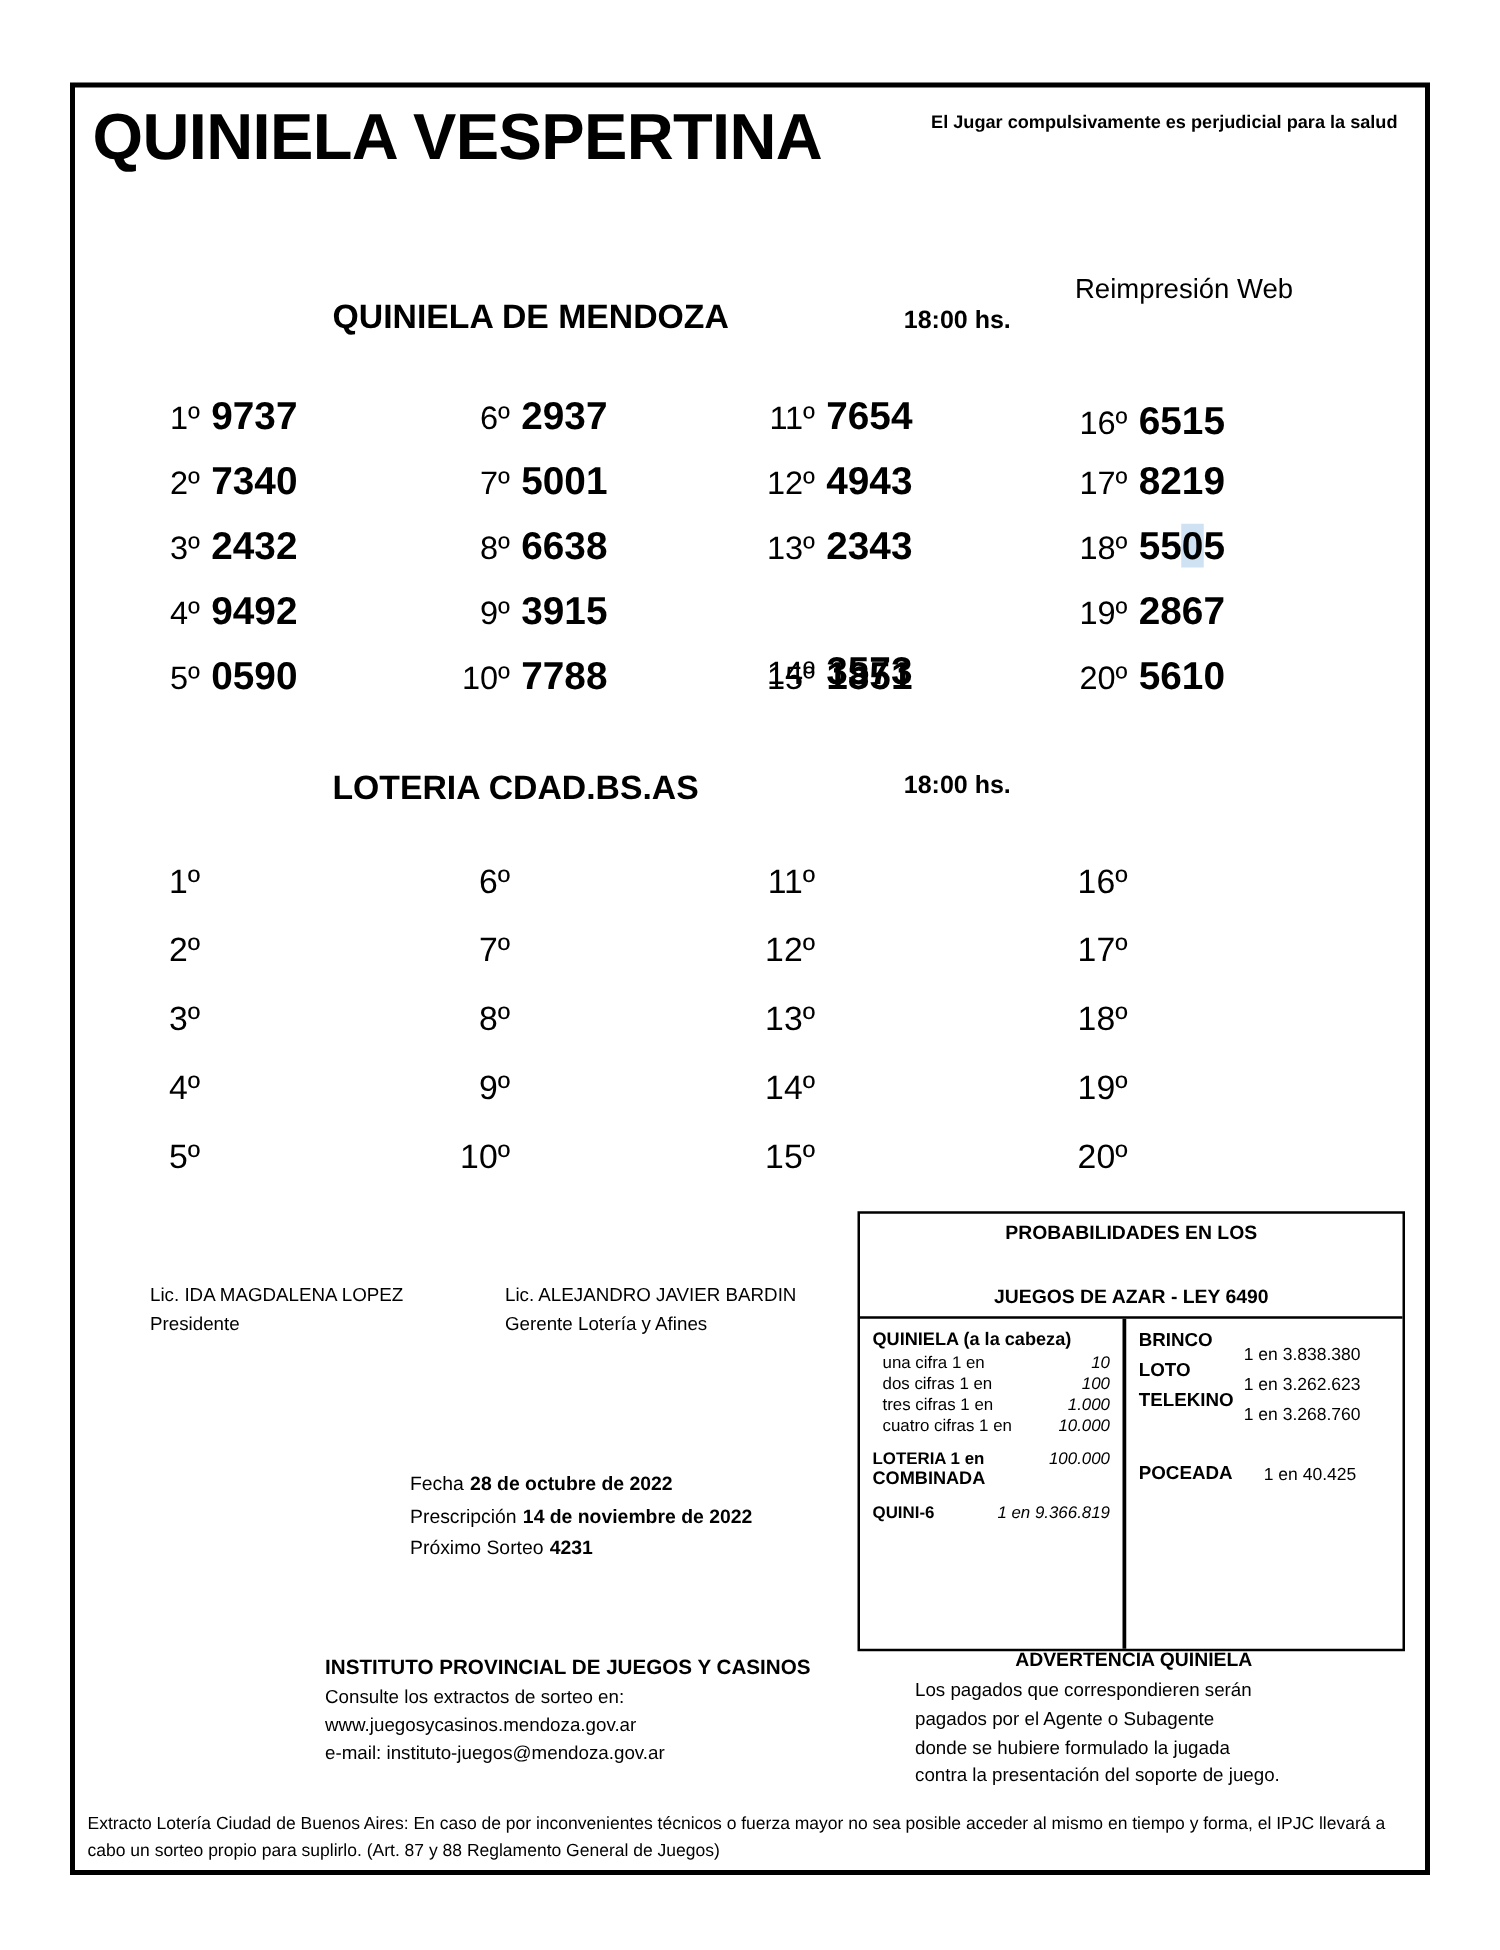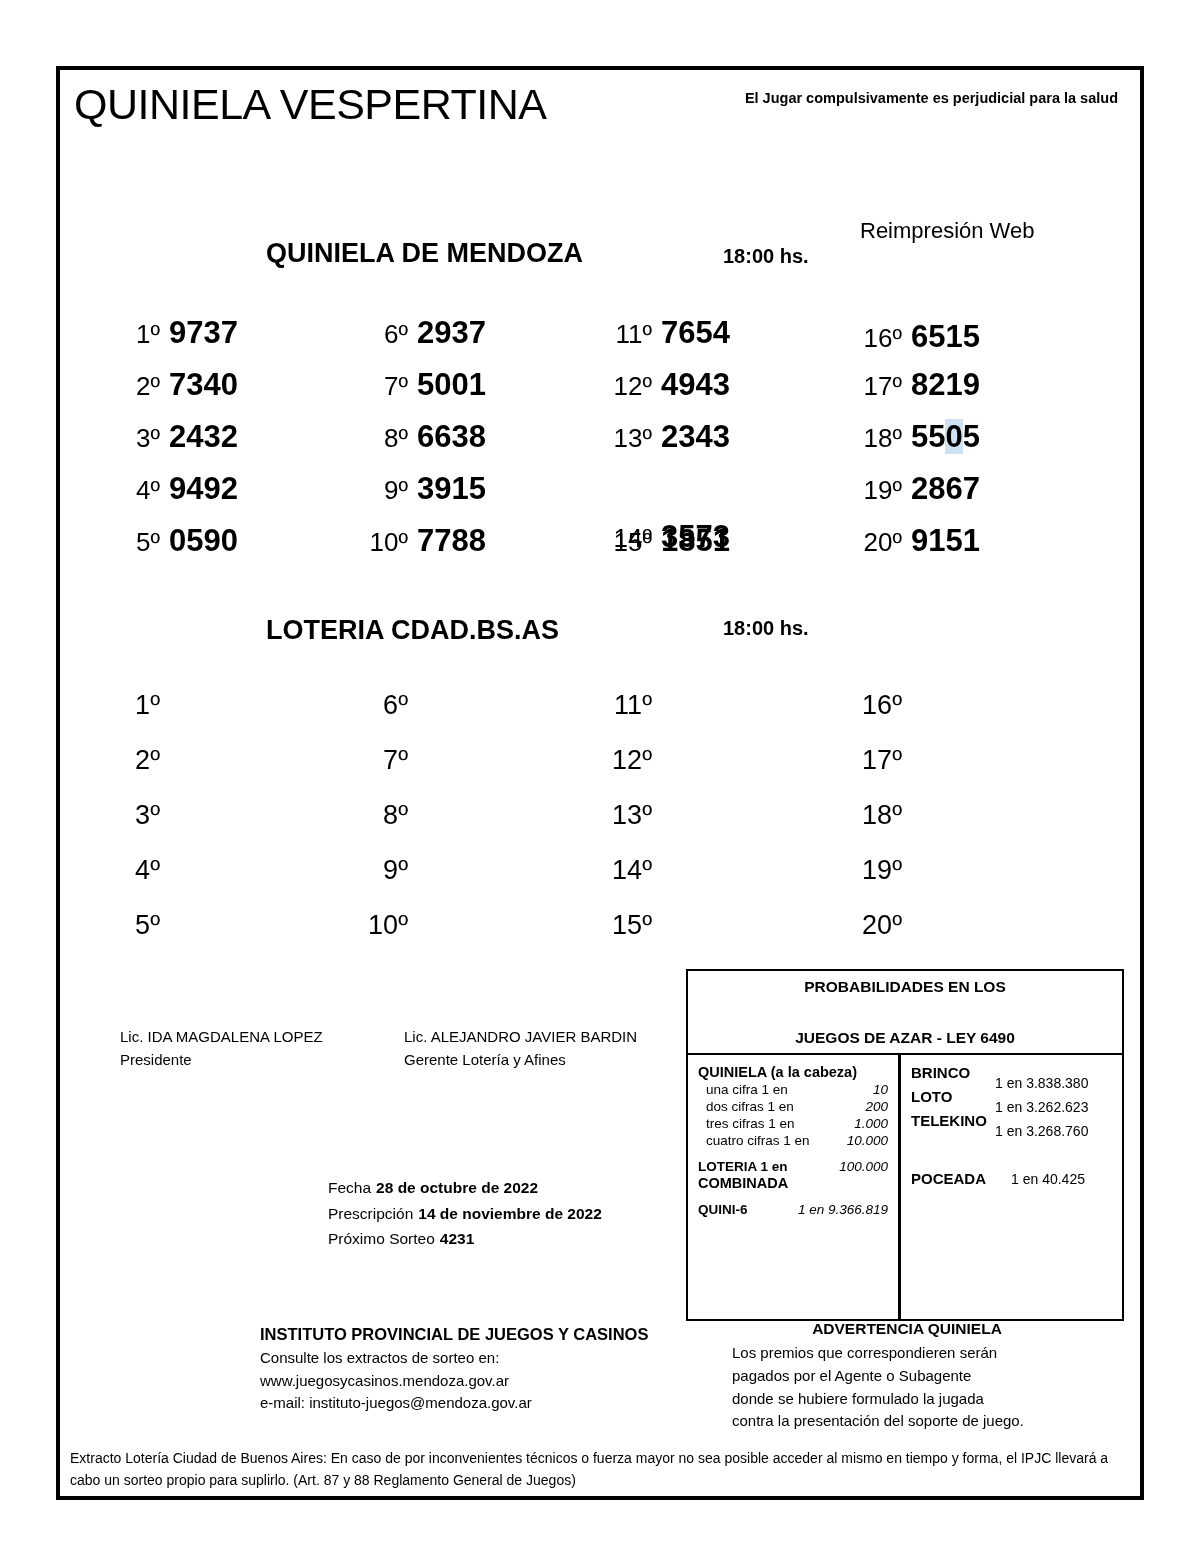--- a/index.html
+++ b/index.html
@@ -17,21 +17,21 @@
     border:4px solid #000;
     box-sizing:border-box;
     background:#fff;
   }
   
   .masthead{
     position:absolute;left:14px;top:8px;width:1050px;height:70px;
   }
   .brand{
     position:absolute;left:0;top:2px;
-    font-size:43px;font-weight:normal;letter-spacing:-0.5px;
+    font-size:52px;font-weight:bold;letter-spacing:-0.5px;
     white-space:nowrap;
   }
   .warning{
     position:absolute;right:6px;top:12px;
     font-size:14.5px;font-weight:bold;white-space:nowrap;
   }
   .reimpresion{
     position:absolute;left:800px;top:148px;
     font-size:22px;font-weight:normal;white-space:nowrap;
   }
@@ -149,21 +149,21 @@
       <div class="cell" style="left: 300px; top: 208px;"><span class="ord" style="width: 48px;">10º</span><span class="num">7788</span></div>
       <div class="cell" style="left: 540px; top: 0px;"><span class="ord" style="width: 52px;">11º</span><span class="num">7654</span></div>
       <div class="cell" style="left: 540px; top: 52px;"><span class="ord" style="width: 52px;">12º</span><span class="num">4943</span></div>
       <div class="cell" style="left: 540px; top: 104px;"><span class="ord" style="width: 52px;">13º</span><span class="num">2343</span></div>
       <div class="cell" style="left: 540px; top: 156px; margin-top: 48px;"><span class="ord" style="width: 52px;">14º</span><span class="num">3573</span></div>
       <div class="cell" style="left: 540px; top: 208px;"><span class="ord" style="width: 52px;">15º</span><span class="num">1851</span></div>
       <div class="cell" style="left: 790px; top: 4px;"><span class="ord" style="width: 52px;">16º</span><span class="num">6515</span></div>
       <div class="cell" style="left: 790px; top: 52px;"><span class="ord" style="width: 52px;">17º</span><span class="num">8219</span></div>
       <div class="cell" style="left: 790px; top: 104px;"><span class="ord" style="width: 52px;">18º</span><span class="num">55<span class="sel">0</span>5</span></div>
       <div class="cell" style="left: 790px; top: 156px;"><span class="ord" style="width: 52px;">19º</span><span class="num">2867</span></div>
-      <div class="cell" style="left: 790px; top: 208px;"><span class="ord" style="width: 52px;">20º</span><span class="num">9151</span></div>
+      <div class="cell" style="left: 790px; top: 208px;"><span class="ord" style="width: 52px;">20º</span><span class="num">5610</span></div>
     </div>
 
   <div class="sec-title" style="left:206px;top:545px;">LOTERIA CDAD.BS.AS</div>
   <div class="sec-time" style="left:663px;top:547px;">18:00 hs.</div>
   <div class="grid grid-empty" id="grid-bsas" style="left:0px;top:620px;height:260px;">
       <div class="cell" style="left: 60px; top: 0px;"><span class="ord" style="width: 40px;">1º</span></div>
       <div class="cell" style="left: 60px; top: 55px;"><span class="ord" style="width: 40px;">2º</span></div>
       <div class="cell" style="left: 60px; top: 110px;"><span class="ord" style="width: 40px;">3º</span></div>
       <div class="cell" style="left: 60px; top: 165px;"><span class="ord" style="width: 40px;">4º</span></div>
       <div class="cell" style="left: 60px; top: 220px;"><span class="ord" style="width: 40px;">5º</span></div>
@@ -213,21 +213,21 @@
 
     <div class="prob-left">
       <div class="p-group">QUINIELA (a la cabeza)</div>
       <div id="quiniela-rows">
           <div class="p-row">
             <span class="lbl">una cifra  1 en</span>
             <span class="val">10</span>
           </div>
           <div class="p-row">
             <span class="lbl">dos cifras 1 en</span>
-            <span class="val">200</span>
+            <span class="val">100</span>
           </div>
           <div class="p-row">
             <span class="lbl">tres cifras 1 en</span>
             <span class="val">1.000</span>
           </div>
           <div class="p-row">
             <span class="lbl">cuatro cifras 1 en</span>
             <span class="val">10.000</span>
           </div>
         </div>
@@ -267,21 +267,21 @@
 
   <div class="inst">
     <div class="inst-title">INSTITUTO PROVINCIAL DE JUEGOS Y CASINOS</div>
     <div class="inst-line">Consulte los extractos de sorteo en:</div>
     <div class="inst-line">www.juegosycasinos.mendoza.gov.ar</div>
     <div class="inst-line">e-mail:  instituto-juegos@mendoza.gov.ar</div>
   </div>
 
   <div class="advert">
     <div class="advert-title">ADVERTENCIA QUINIELA</div>
-    <div class="advert-line">Los premios que correspondieren serán</div>
+    <div class="advert-line">Los pagados que correspondieren serán</div>
     <div class="advert-line">pagados por el Agente o Subagente</div>
     <div class="advert-line">donde se hubiere formulado la jugada</div>
     <div class="advert-line">contra la presentación del soporte de juego.</div>
   </div>
 
   <div class="disclaimer">
     <span>Extracto Lotería Ciudad de Buenos Aires: En caso de por inconvenientes técnicos o fuerza mayor no sea posible acceder al mismo en tiempo y</span>
     <span>forma, el IPJC llevará a cabo un sorteo propio para suplirlo. (Art. 87 y 88 Reglamento General de Juegos)</span>
   </div>
 

